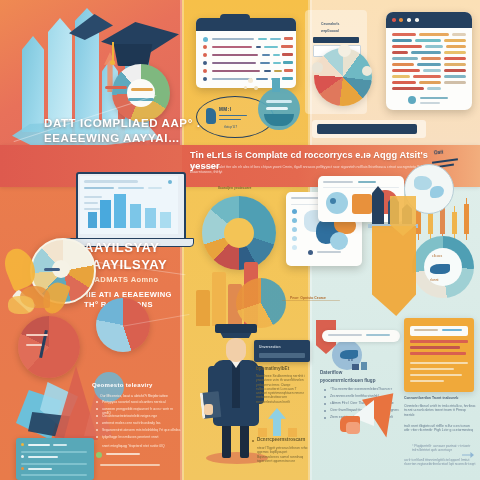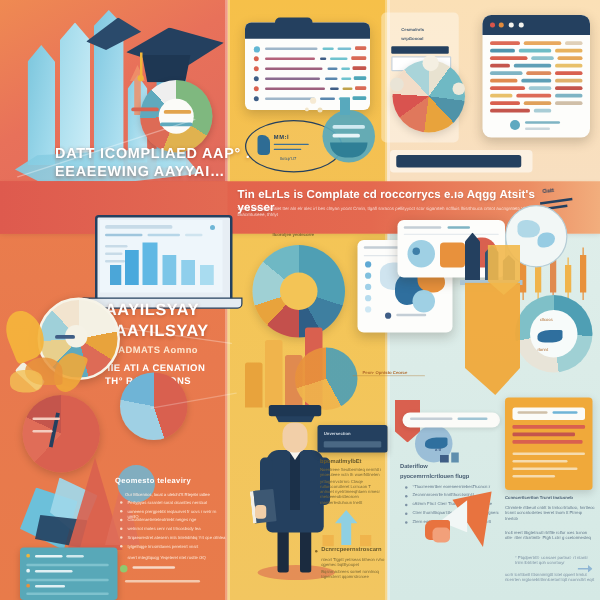--- a/index.html
+++ b/index.html
@@ -296,21 +296,21 @@
     <div class="line" style="left:84px;top:202px;width:14px;height:2px;background:#c7dbe8;"></div>
     <div class="line" style="left:84px;top:208px;width:16px;height:2px;background:#c7dbe8;"></div>
 
     <div style="position:absolute;left:66px;top:238px;width:126px;height:7px;background:#e4ebf1;
         border:1.6px solid #24405f;border-radius:0 0 4px 4px;"></div>
   </div>
 
   <div id="mid-h1">AAYILSYAY</div>
   <div id="mid-h2">#AAYILSYAY</div>
   <div id="mid-h3">hiе ADMATS Aomno</div>
-  <div id="mid-h4">llE ATl A  CENATION</div>
+  <div id="mid-h4">llE ATl A  EEAEEWING</div>
   <div id="mid-h5">TH° RAEGRTONS</div>
 
   <div>
     <div class="pie" style="left:30px;top:238px;width:62px;height:62px;
         background:conic-gradient(#f4f1e4 0 22%,#e8a33c 22% 34%,#dd6b56 34% 46%,#5fa9bd 46% 62%,
         #e8cf8c 62% 74%,#9fd0d9 74% 88%,#f2e4cf 88% 100%);
         border:2.4px solid #f7f4e8;box-shadow:0 2px 8px rgba(0,0,0,.22);"></div>
     <div class="dot" style="left:52px;top:260px;width:18px;height:18px;background:#f5f2e6;"></div>
     <div class="line" style="left:44px;top:268px;width:16px;height:2.6px;background:#3f5e86;"></div>
     <div style="position:absolute;left:12px;top:296px;width:24px;height:10px;background:#f2efe2;

